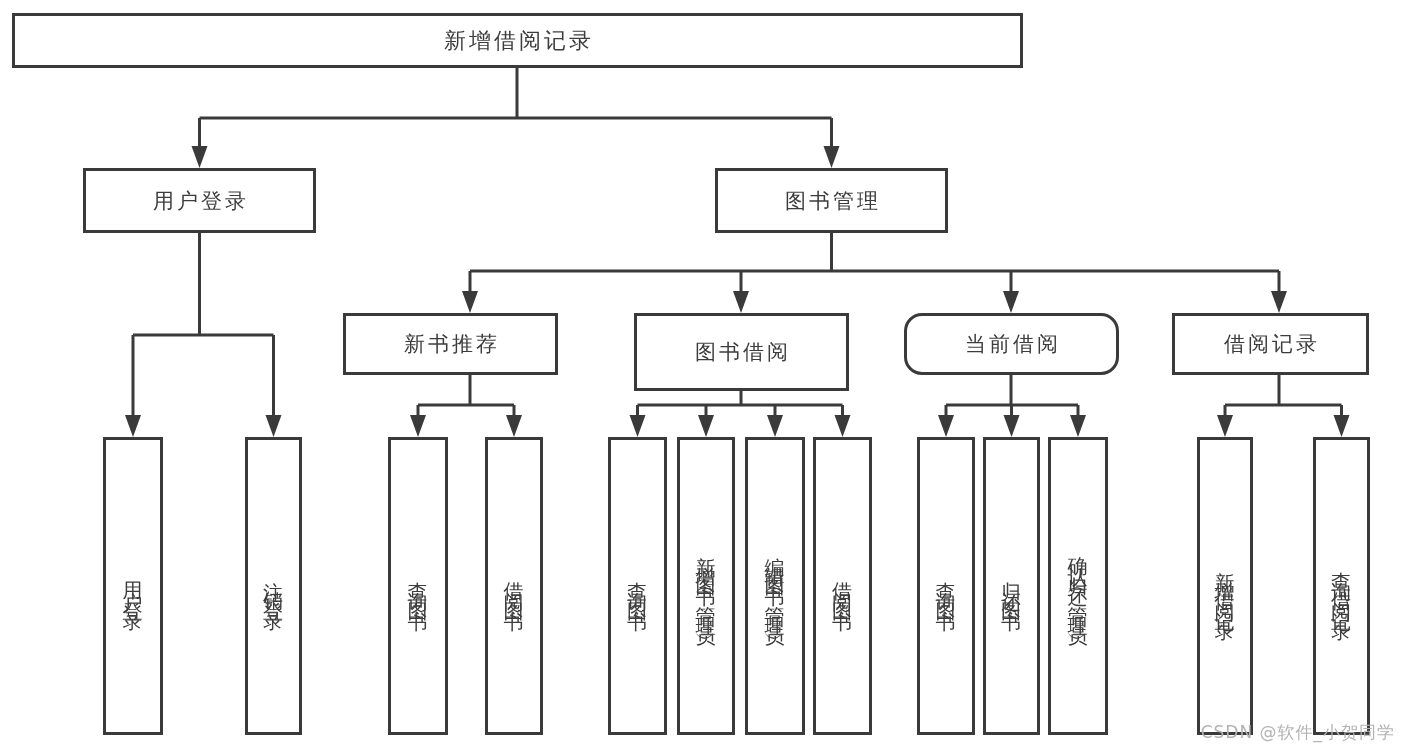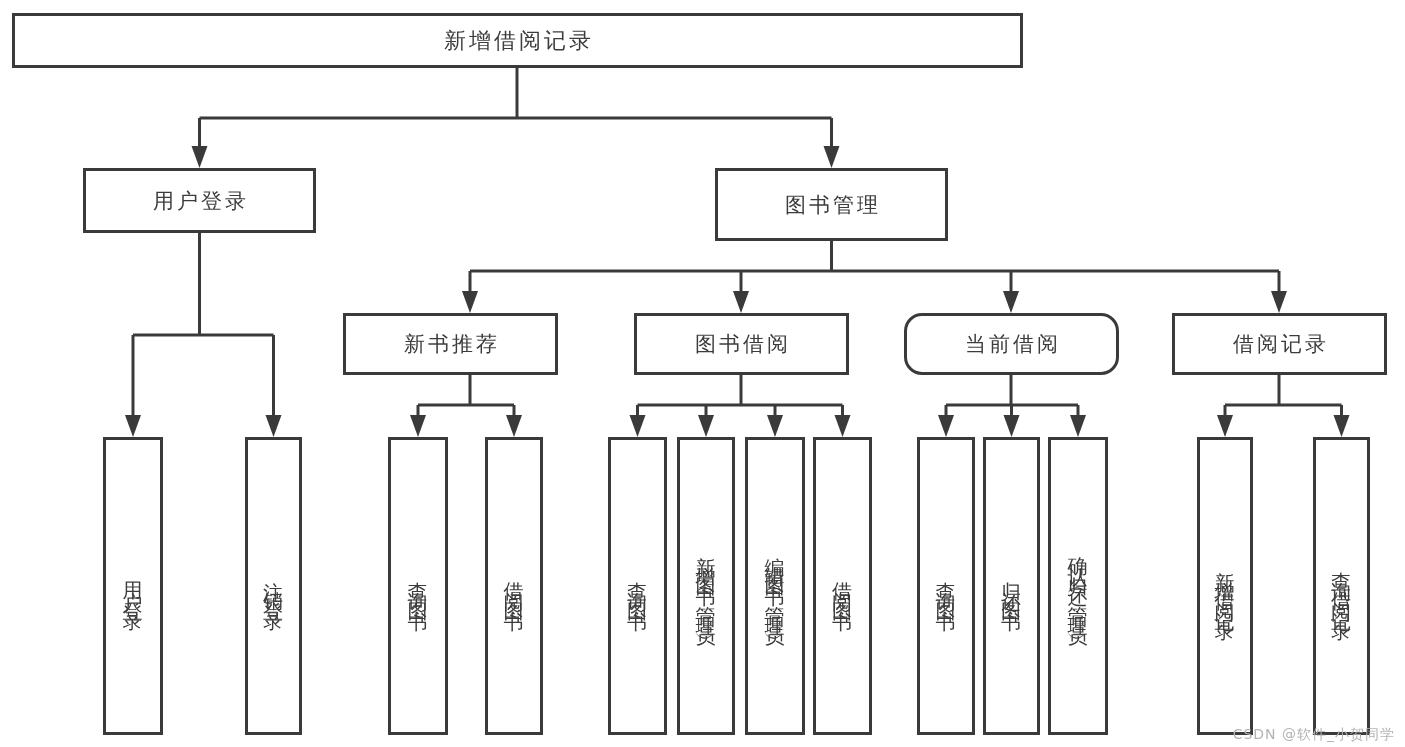--- a/index.html
+++ b/index.html
@@ -37,21 +37,21 @@
     writing-mode: vertical-rl;
     text-orientation: mixed;
     font-size: 20px;
     letter-spacing: 10px;
     line-height: 1;
   }
   .watermark {
     position: absolute;
     right: 10px;
     bottom: 3px;
-    font-size: 14px;
+    font-size: 17px;
     color: #b3b3b3;
     letter-spacing: 1px;
     white-space: nowrap;
   }
 </style>
 </head>
 <body>
 
 <div class="canvas">
 
@@ -121,26 +121,26 @@
       <polygon points="1003.5,415 1019.5,415 1011.5,437"></polygon>
       <polygon points="1070,415 1086,415 1078,437"></polygon>
       <polygon points="1217,415 1233,415 1225,437"></polygon>
       <polygon points="1333.5,415 1349.5,415 1341.5,437"></polygon>
     </g>
   </svg>
 
   <div class="node h-node root-node" style="left:12px; top:13px; width:1011px; height:55px;">新增借阅记录</div>
 
   <div class="node h-node" style="left:83px; top:168px; width:233px; height:65px;">用户登录</div>
-  <div class="node h-node" style="left:715px; top:168px; width:233px; height:73px;">图书管理</div>
+  <div class="node h-node" style="left:715px; top:168px; width:233px; height:65px;">图书管理</div>
 
   <div class="node h-node" style="left:343px; top:313px; width:215px; height:62px;">新书推荐</div>
-  <div class="node h-node" style="left:634px; top:313px; width:215px; height:62px;">图书借阅</div>
+  <div class="node h-node" style="left:634px; top:313px; width:215px; height:78px;">图书借阅</div>
   <div class="node h-node" style="left:904px; top:313px; width:215px; height:62px;border-radius:18px;">当前借阅</div>
-  <div class="node h-node" style="left:1172px; top:313px; width:215px; height:62px;">借阅记录</div>
+  <div class="node h-node" style="left:1172px; top:313px; width:197px; height:62px;">借阅记录</div>
 
   <div class="node leaf-node" style="left:103px; top:437px; width:60px; height:298px;">用户登录</div>
   <div class="node leaf-node" style="left:245px; top:437px; width:57px; height:298px;">注销登录</div>
 
   <div class="node leaf-node" style="left:388px; top:437px; width:60px; height:298px;">查询图书</div>
   <div class="node leaf-node" style="left:485px; top:437px; width:58px; height:298px;">借阅图书</div>
 
   <div class="node leaf-node" style="left:608px; top:437px; width:59px; height:298px;">查询图书</div>
   <div class="node leaf-node" style="left:677px; top:437px; width:58px; height:298px;">新增图书（管理员）</div>
   <div class="node leaf-node" style="left:745px; top:437px; width:60px; height:298px;">编辑图书（管理员）</div>

